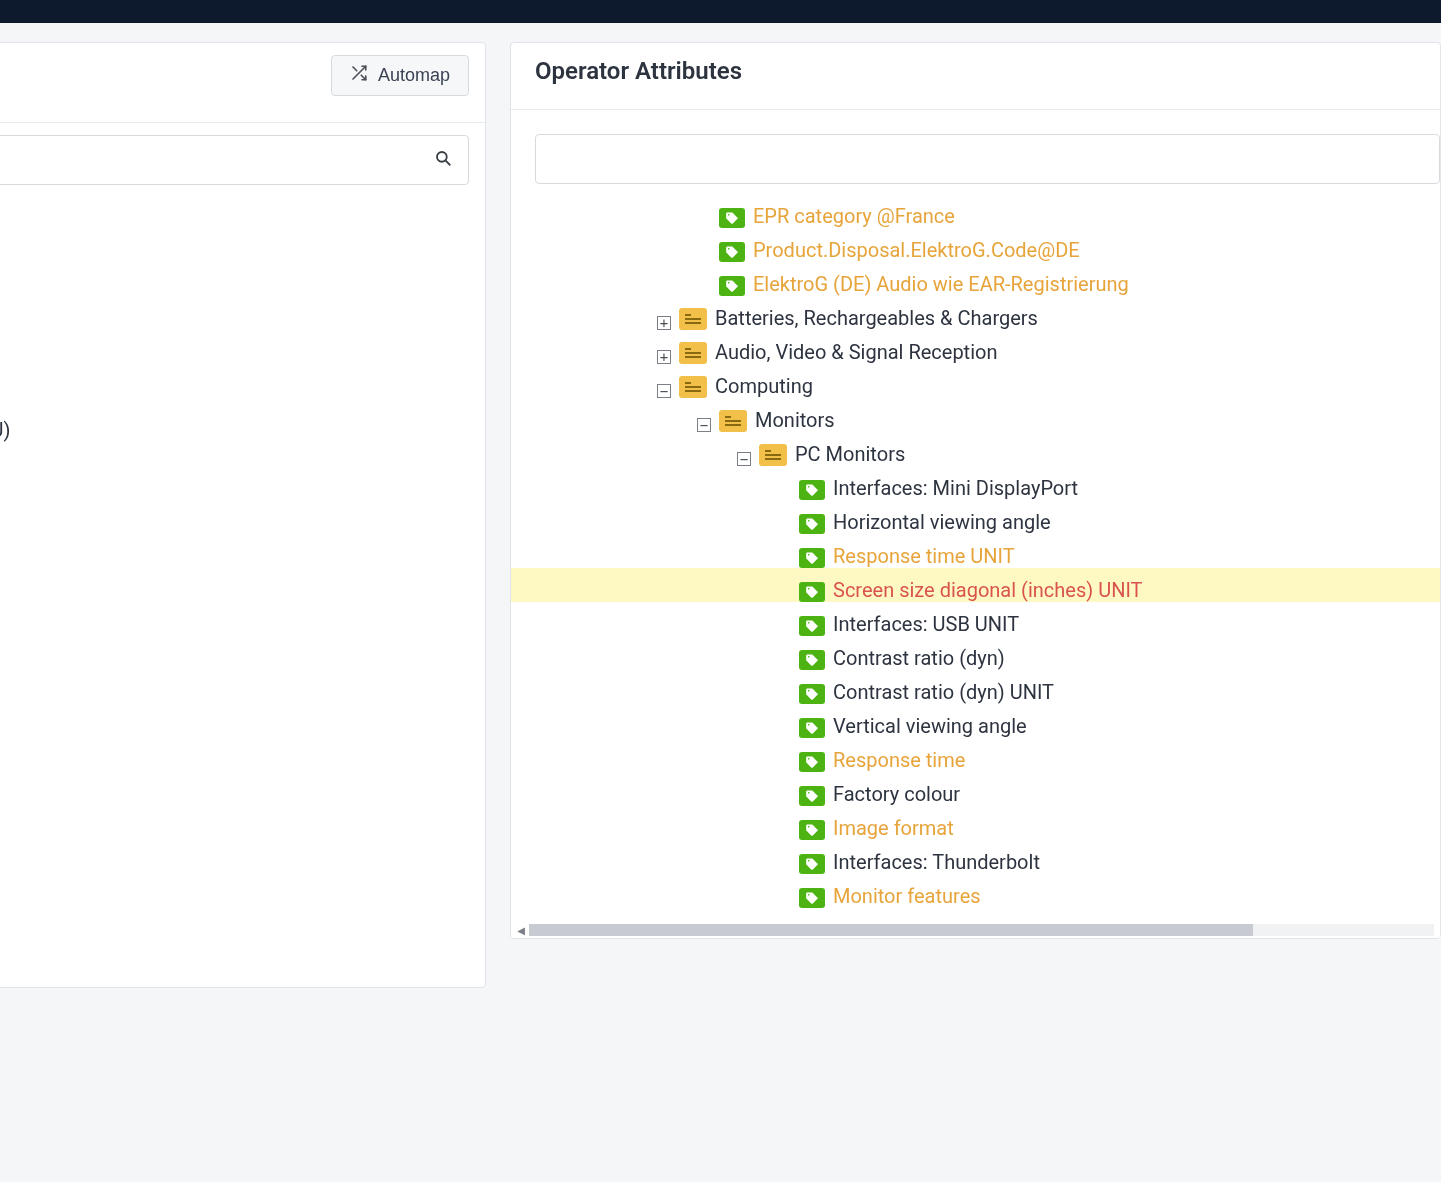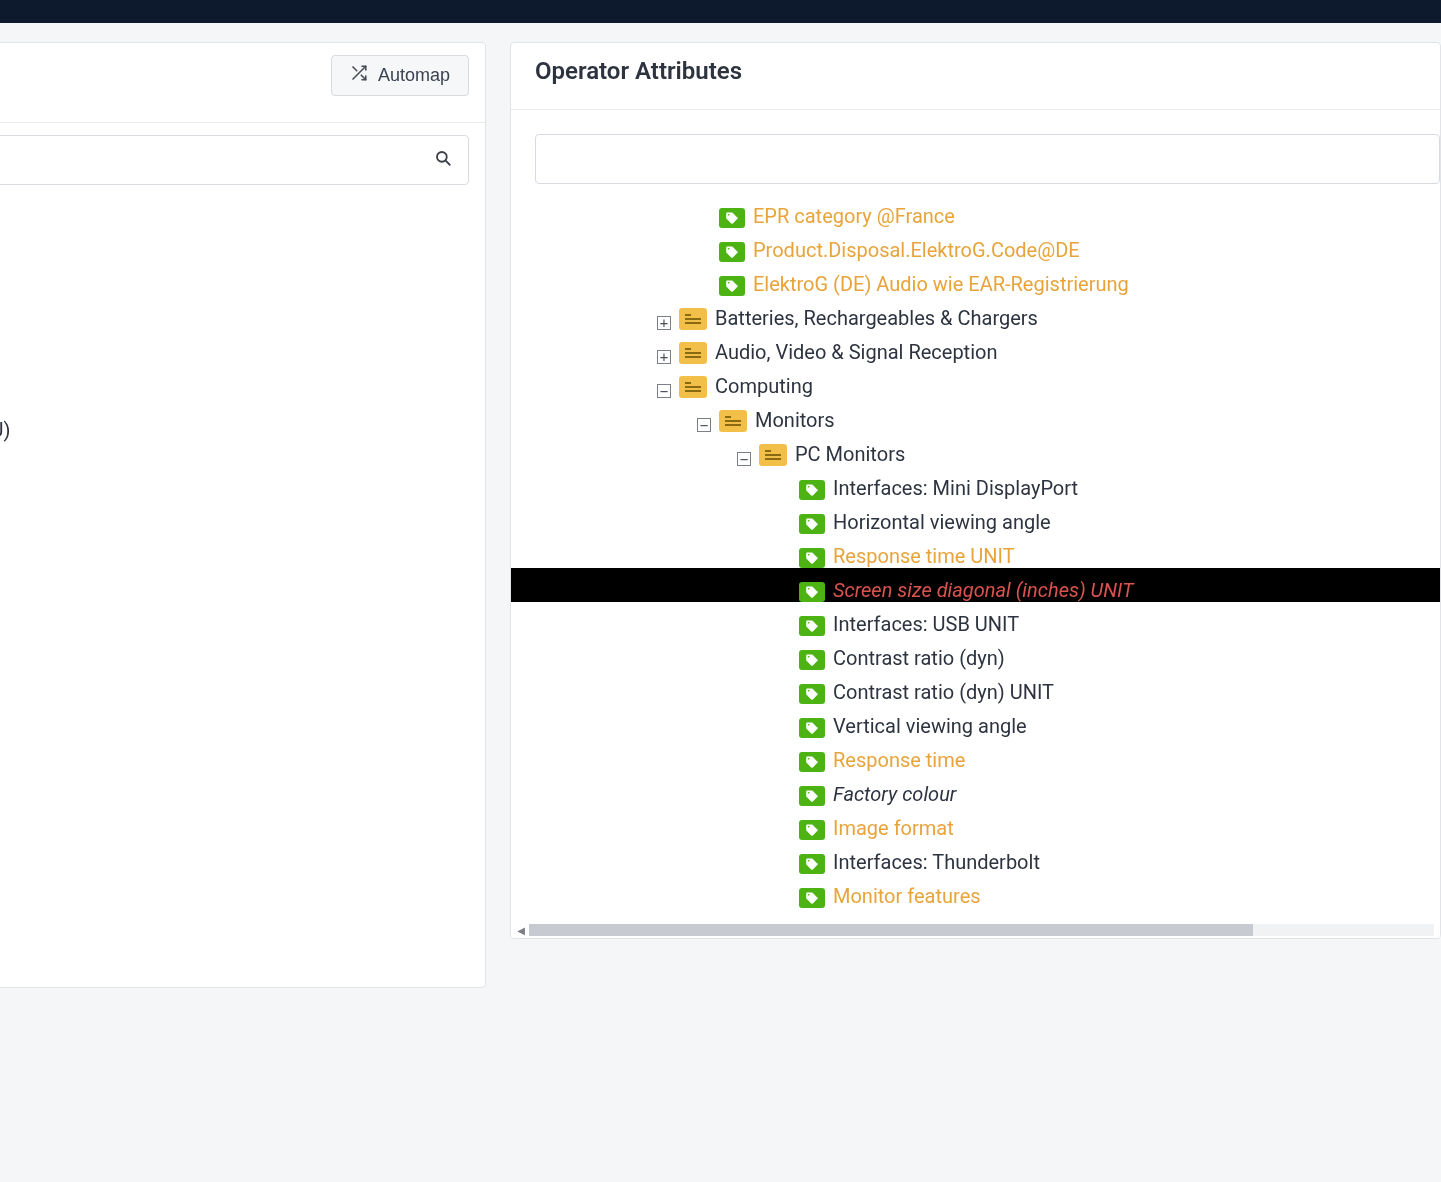--- a/index.html
+++ b/index.html
@@ -124,22 +124,21 @@
   }
   .node {
     display: flex;
     align-items: flex-end;
     gap: 8px;
     height: 34px;
     padding-right: 12px;
     white-space: nowrap;
   }
   .node.selected {
-    background: #000000;
-    font-style: italic;
+    background: #fef9c3;
   }
   .toggle {
     width: 14px; height: 14px;
     border: 1px solid #7a7f88;
     display: inline-flex;
     align-items: center; justify-content: center;
     font-size: 14px; line-height: 10px;
     color: #4a4f57;
     cursor: pointer;
     font-family: monospace;
@@ -370,21 +369,21 @@
           <span class="lbl ">Vertical viewing angle</span>
         </div>
         <div class="node" style="padding-left: 288px;">
           <span class="tag-icon">
             <svg viewBox="0 0 24 24">
               <path d="M21 11l-8-8c-.4-.4-.9-.6-1.4-.6H4c-1.1 0-2 .9-2 2v7.6c0 .5.2 1 .6 1.4l8 8c.8.8 2 .8 2.8 0l8-8c.8-.8.8-2 0-2.8zM6.5 8C5.7 8 5 7.3 5 6.5S5.7 5 6.5 5 8 5.7 8 6.5 7.3 8 6.5 8z"></path>
             </svg>
           </span>
           <span class="lbl orange">Response time</span>
         </div>
-        <div class="node" style="padding-left: 288px; font-style: italic;">
+        <div class="node" style="padding-left: 288px;">
           <span class="tag-icon">
             <svg viewBox="0 0 24 24">
               <path d="M21 11l-8-8c-.4-.4-.9-.6-1.4-.6H4c-1.1 0-2 .9-2 2v7.6c0 .5.2 1 .6 1.4l8 8c.8.8 2 .8 2.8 0l8-8c.8-.8.8-2 0-2.8zM6.5 8C5.7 8 5 7.3 5 6.5S5.7 5 6.5 5 8 5.7 8 6.5 7.3 8 6.5 8z"></path>
             </svg>
           </span>
           <span class="lbl ">Factory colour</span>
         </div>
         <div class="node" style="padding-left: 288px;">
           <span class="tag-icon">
             <svg viewBox="0 0 24 24">

